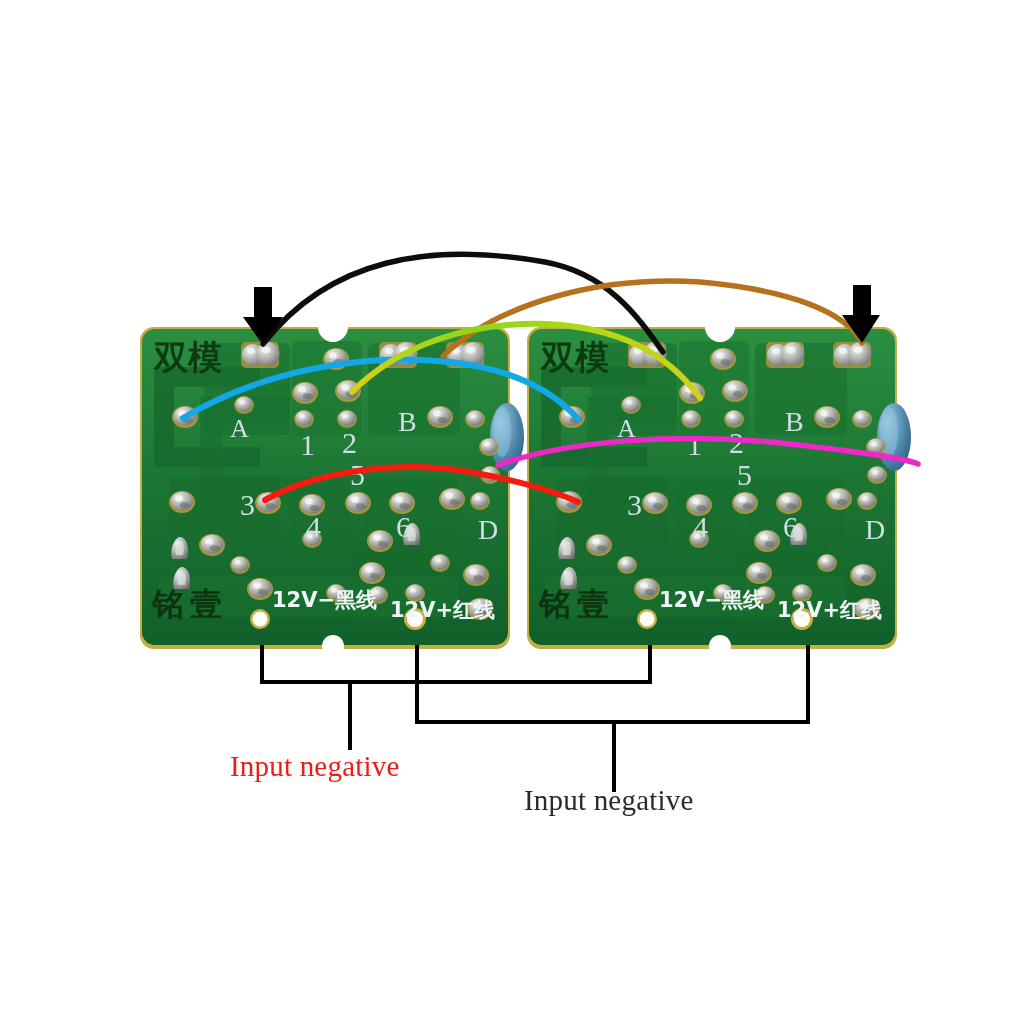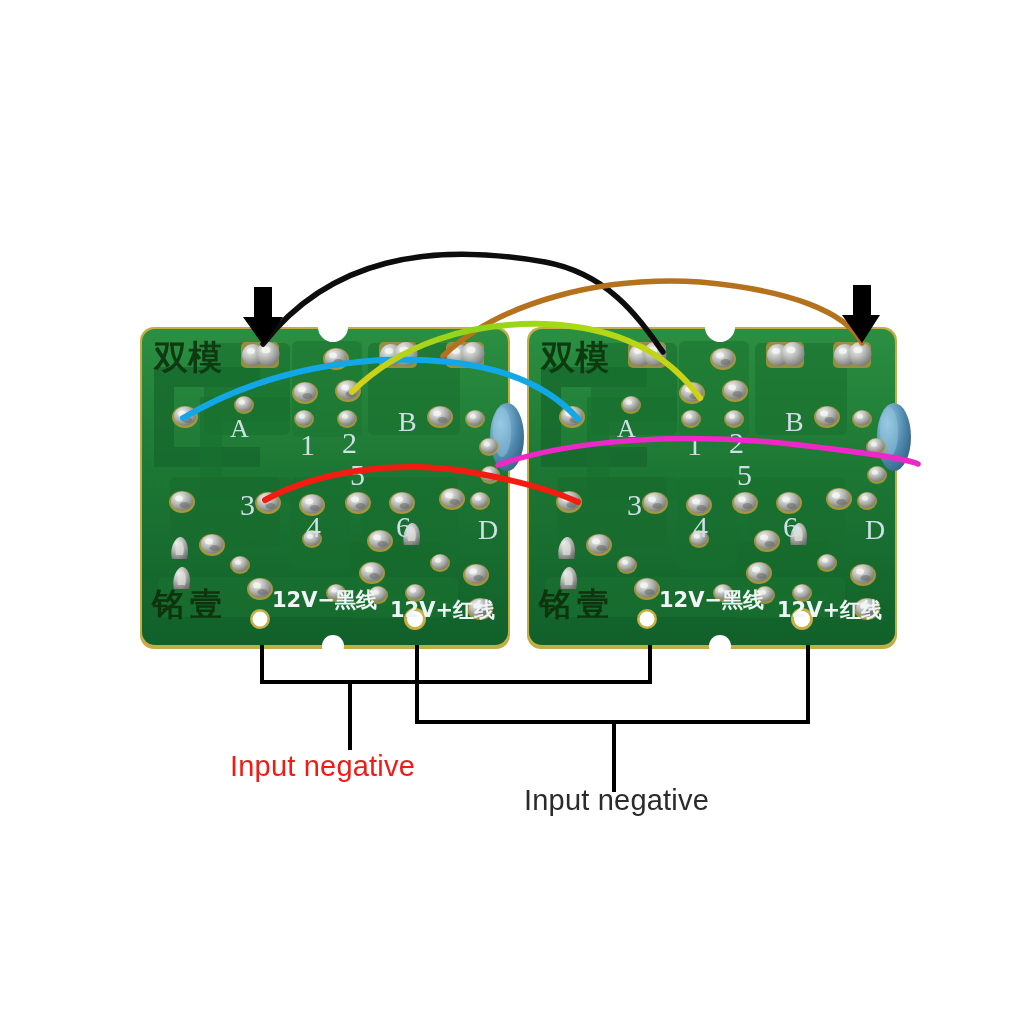--- a/index.html
+++ b/index.html
@@ -1,20 +1,20 @@
 <!DOCTYPE html>
 <html><head>
 <meta charset="utf-8">
 <style>
   html,body{margin:0;padding:0;background:#ffffff;}
   body{width:1024px;height:1024px;overflow:hidden;
        font-family:"Liberation Sans",sans-serif;}
   #stage{position:relative;width:1024px;height:872px;background:#ffffff;}
   #svgroot{position:absolute;left:0;top:0;width:1024px;height:1024px;}
-  .lbl{position:absolute;white-space:nowrap;font-family:Liberation Sans, sans-serif;text-align:center;}
+  .lbl{position:absolute;white-space:nowrap;font-family:Liberation Serif, serif;text-align:center;}
   .ann{font-size:29px;letter-spacing:.2px;}
   .ann.red{color:#ef1c16;}
   .ann.dark{color:#2b2b2b;}
 </style>
 </head>
 <body>
 
 <div id="stage">
 
   <svg id="svgroot" viewBox="0 0 1024 1024">

